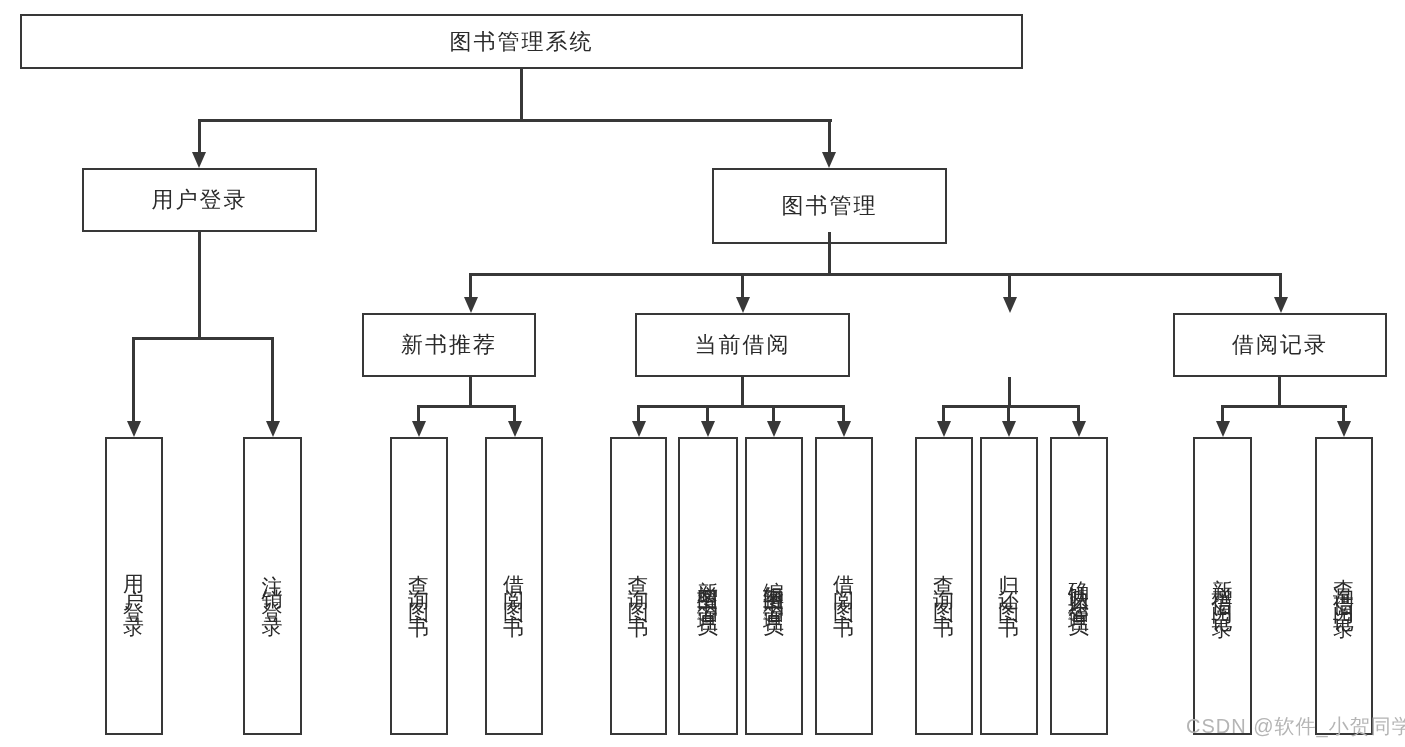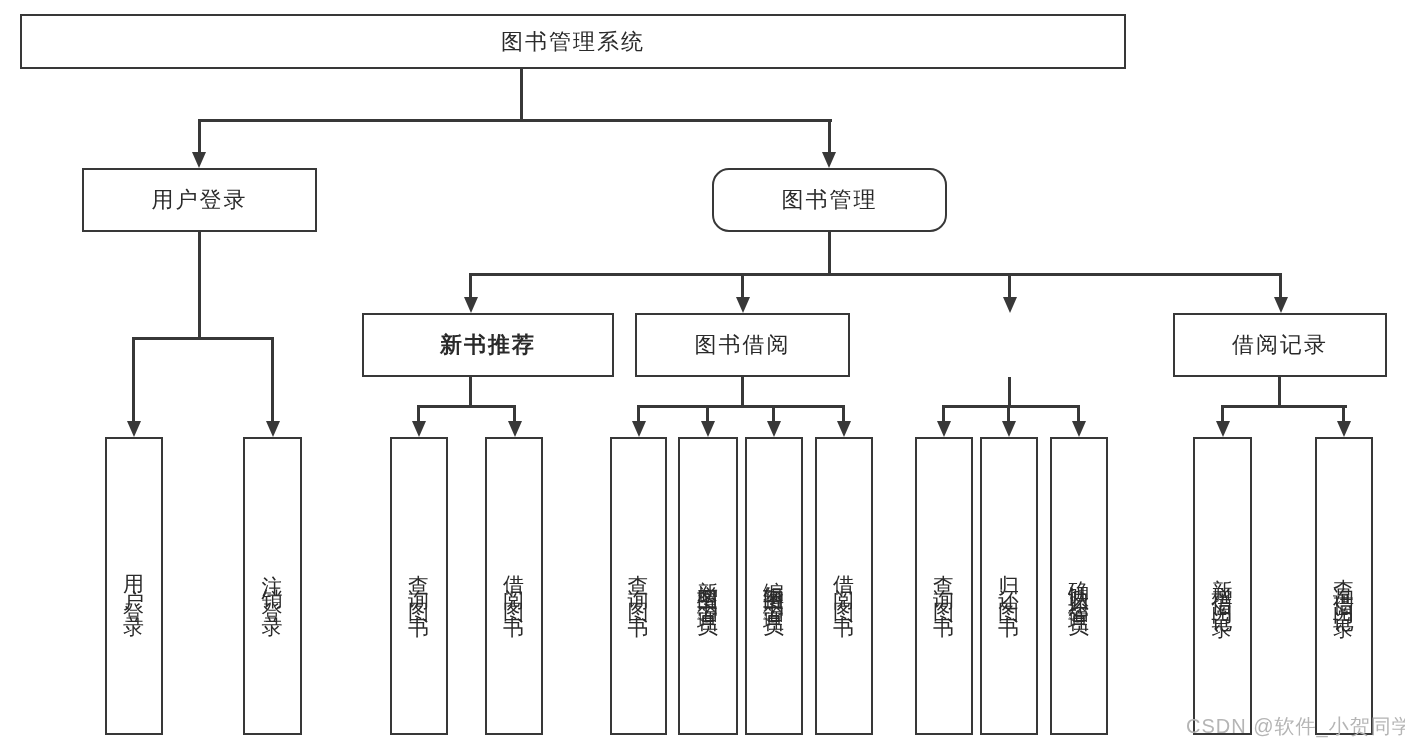--- a/index.html
+++ b/index.html
@@ -31,52 +31,52 @@
   .watermark{
     position:absolute;left:1186px;top:713px;z-index:5;
     font-size:20px;color:#b5b5b5;letter-spacing:1px;white-space:nowrap;
   }
 </style>
 </head>
 <body>
 
 <div id="canvas">
 
-  <div class="box" style="left:20px;top:14px;width:1106px;height:55px;">图书管理系统</div>
+  <div class="box" style="left:20px;top:14px;width:1003px;height:55px;">图书管理系统</div>
 
   <div class="vl" style="left:520px;top:69px;height:50px;"></div>
   <div class="hl" style="left:198px;top:119px;width:634px;"></div>
   <div class="vl" style="left:198px;top:119px;height:33px;"></div>
   <div class="ar" style="left:192px;top:152px;"></div>
   <div class="vl" style="left:828px;top:119px;height:33px;"></div>
   <div class="ar" style="left:822px;top:152px;"></div>
 
   <div class="box" style="left:82px;top:168px;width:235px;height:64px;">用户登录</div>
-  <div class="box" style="left:712px;top:168px;width:235px;height:64px;border-radius:17px;">图书管理</div>
+  <div class="box" style="left:712px;top:168px;width:235px;height:76px;">图书管理</div>
 
   <div class="vl" style="left:198px;top:232px;height:105px;"></div>
   <div class="hl" style="left:132px;top:337px;width:142px;"></div>
   <div class="vl" style="left:132px;top:337px;height:84px;"></div>
   <div class="ar" style="left:127px;top:421px;"></div>
   <div class="vl" style="left:271px;top:337px;height:84px;"></div>
   <div class="ar" style="left:266px;top:421px;"></div>
 
   <div class="vl" style="left:828px;top:232px;height:41px;"></div>
   <div class="hl" style="left:469px;top:273px;width:813px;"></div>
   <div class="vl" style="left:469px;top:273px;height:24px;"></div>
   <div class="ar" style="left:464px;top:297px;"></div>
   <div class="vl" style="left:741px;top:273px;height:24px;"></div>
   <div class="ar" style="left:736px;top:297px;"></div>
   <div class="vl" style="left:1008px;top:273px;height:24px;"></div>
   <div class="ar" style="left:1003px;top:297px;"></div>
   <div class="vl" style="left:1279px;top:273px;height:24px;"></div>
   <div class="ar" style="left:1274px;top:297px;"></div>
 
-  <div class="box" style="left:362px;top:313px;width:252px;height:64px;font-weight:bold;">新书推荐</div>
-  <div class="box" style="left:635px;top:313px;width:215px;height:64px;">图书借阅</div>
+  <div class="box" style="left:362px;top:313px;width:174px;height:64px;">新书推荐</div>
+  <div class="box" style="left:635px;top:313px;width:215px;height:64px;">当前借阅</div>
   <div class="box" style="left:1173px;top:313px;width:214px;height:64px;">借阅记录</div>
 
   <div class="vl" style="left:469px;top:377px;height:28px;"></div>
   <div class="hl" style="left:417px;top:405px;width:99px;"></div>
   <div class="vl" style="left:417px;top:405px;height:16px;"></div>
   <div class="ar" style="left:412px;top:421px;"></div>
   <div class="vl" style="left:513px;top:405px;height:16px;"></div>
   <div class="ar" style="left:508px;top:421px;"></div>
 
   <div class="vl" style="left:741px;top:377px;height:28px;"></div>

